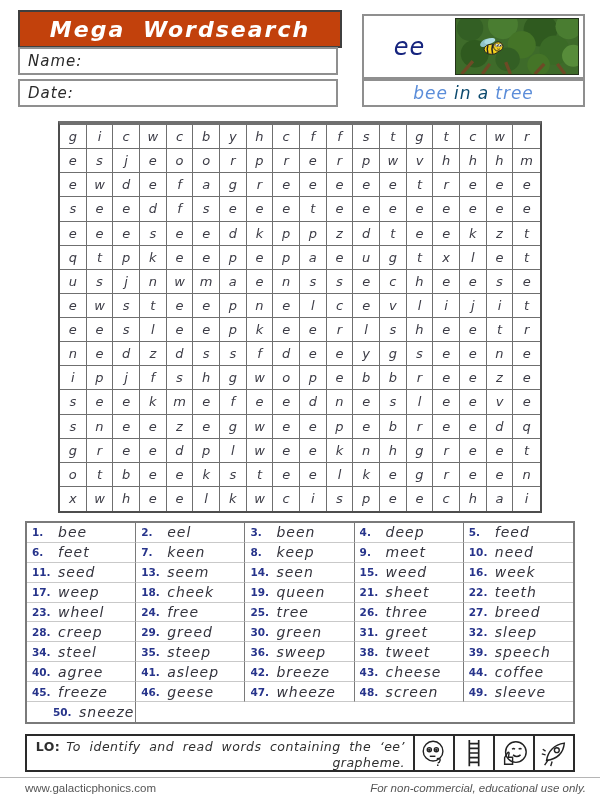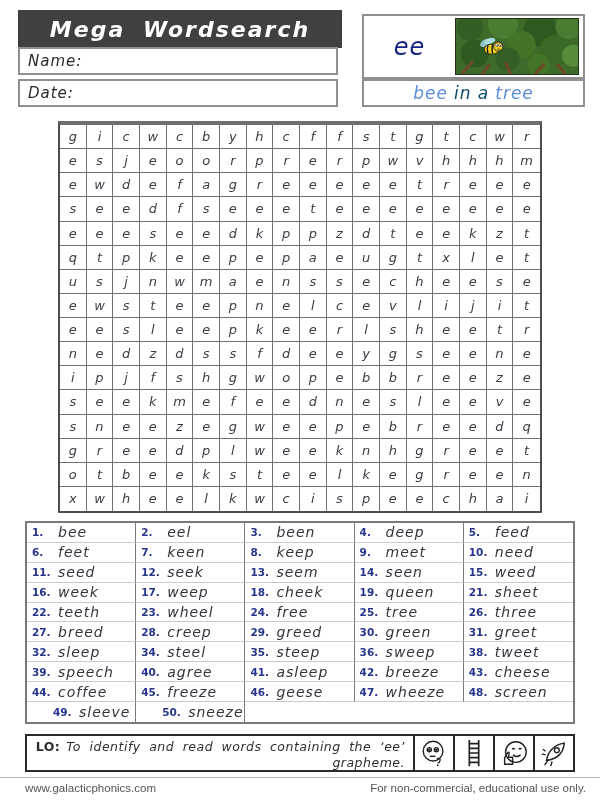--- a/index.html
+++ b/index.html
@@ -1,21 +1,21 @@
 <!DOCTYPE html>
 <html><head>
 <meta charset="utf-8">
 <style>
   html,body{margin:0;padding:0;background:#ffffff;}
   .sheet{position:relative;width:600px;height:800px;background:#fff;
          font-family:"DejaVu Sans",sans-serif;overflow:hidden;}
 
   
   .title-box{position:absolute;left:18px;top:10px;width:320px;height:34px;
-    background:#404040;border:2px solid #3f3f3f;display:flex;align-items:center;justify-content:center;}
+    background:#c2410c;border:2px solid #3f3f3f;display:flex;align-items:center;justify-content:center;}
   .title-box span{color:#fff;font-size:22px;font-style:italic;font-weight:bold;letter-spacing:2px;word-spacing:8px;}
   .field-box{position:absolute;left:18px;width:320px;height:28px;border:2px solid #8f8f8f;
     display:flex;align-items:center;padding-left:8px;box-sizing:border-box;}
   .field-box span{font-size:15px;font-style:italic;color:#2a2a2a;letter-spacing:1px;}
   .name-box{top:47px;}
   .date-box{top:79px;}
 
   
   .grapheme-box{position:absolute;left:362px;top:14px;width:223px;height:65px;border:2px solid #8f8f8f;
     box-sizing:border-box;display:flex;align-items:center;}
@@ -51,21 +51,21 @@
     border:2px solid #2a2a2a;display:flex;}
   .lo-text{flex:1;padding:3px 8px;font-size:12.5px;font-style:italic;color:#2f2f2f;line-height:1.25;word-spacing:4px;letter-spacing:0.5px;text-align:right;}
   .lo-label{font-weight:bold;font-style:normal;margin-right:6px;}
   .lo-icons{display:flex;}
   .icon-cell{width:38px;border-left:2px solid #2a2a2a;display:flex;align-items:center;justify-content:center;}
   .icon-cell svg{display:block;}
 
   
   .footer-line{position:absolute;left:0;top:777px;width:600px;border-top:1.5px solid #b5b5b5;}
   .footer-left{position:absolute;left:25px;top:782px;font-family:"Liberation Sans",sans-serif;font-size:11.5px;color:#555;}
-  .footer-right{position:absolute;right:14px;top:782px;font-family:"Liberation Sans",sans-serif;font-size:11.5px;color:#555;}
+  .footer-right{position:absolute;right:14px;top:782px;font-family:"Liberation Sans",sans-serif;font-size:11.5px;color:#555;font-style:italic;}
 </style>
 </head>
 <body>
 
 <div class="sheet">
 
   <div class="title-box">
     <span>Mega Wordsearch</span>
   </div>
   <div class="field-box date-box">
@@ -438,24 +438,20 @@
       </div>
       <div class="word-item">
         <span class="wnum">10.</span>
         <span class="wtxt">need</span>
       </div>
       <div class="word-item">
         <span class="wnum">11.</span>
         <span class="wtxt">seed</span>
       </div>
       <div class="word-item">
-        <span class="wnum">12.</span>
-        <span class="wtxt">seek</span>
-      </div>
-      <div class="word-item">
         <span class="wnum">13.</span>
         <span class="wtxt">seem</span>
       </div>
       <div class="word-item">
         <span class="wnum">14.</span>
         <span class="wtxt">seen</span>
       </div>
       <div class="word-item">
         <span class="wnum">15.</span>
         <span class="wtxt">weed</span>

